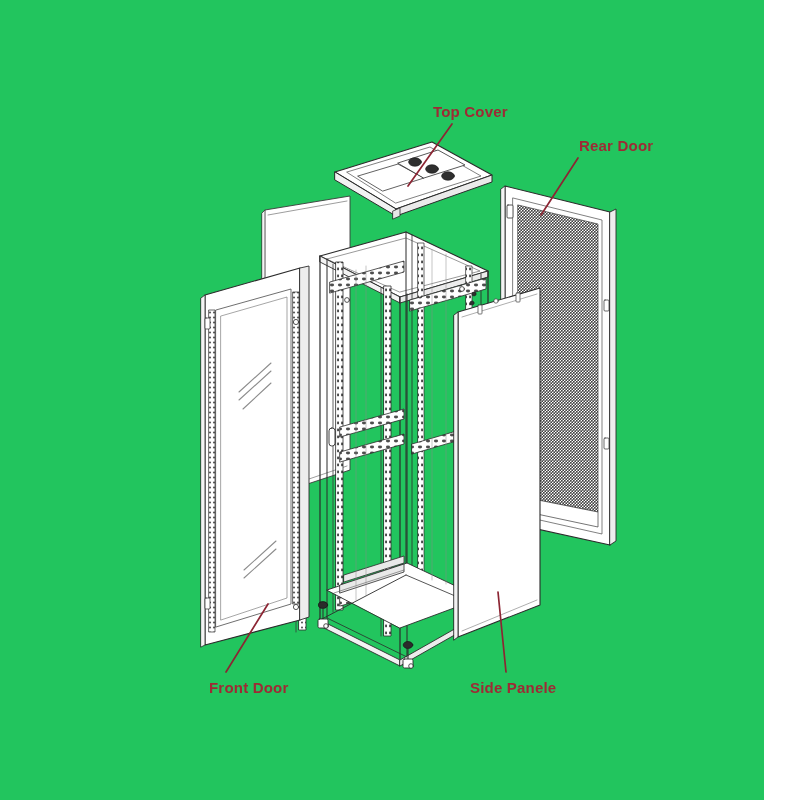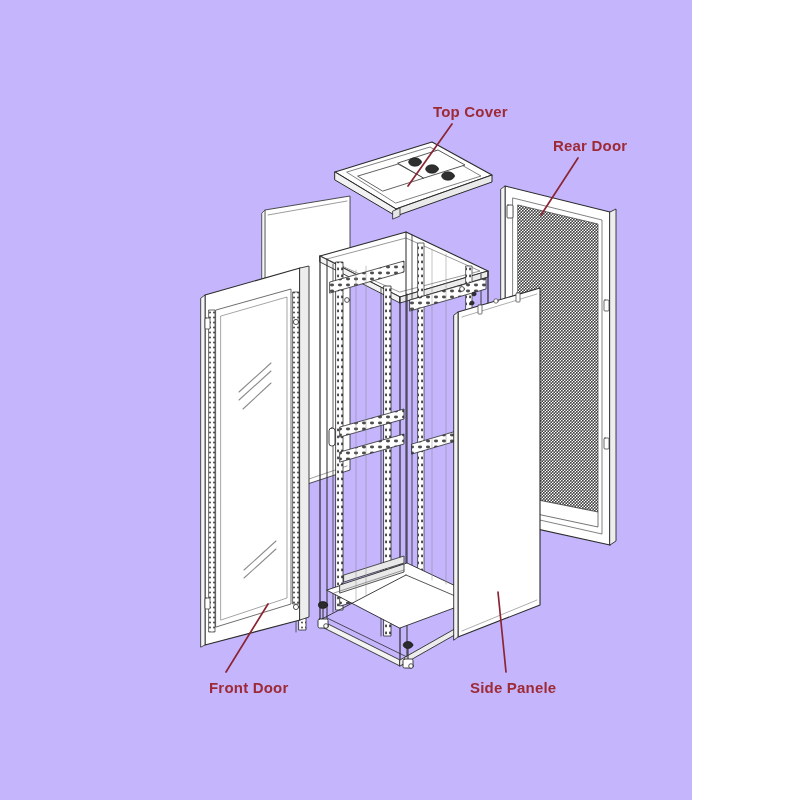--- a/index.html
+++ b/index.html
@@ -10,23 +10,23 @@
   }
   body {
     width: 800px;
     height: 800px;
     font-family: "Liberation Sans", sans-serif;
     overflow: hidden;
     position: relative;
   }
   #diagram-root {
     position: relative;
-    width: 692px;
+    width: 764px;
     height: 800px;
-    background: #c4b5fd;
+    background: #22c55e;
   }
   #diagram-svg {
     position: absolute;
     top: 0;
     left: 0;
     width: 800px;
     height: 800px;
     display: block;
   }
   .callout-label {
@@ -34,21 +34,21 @@
     font-family: "Liberation Sans", sans-serif;
     font-weight: bold;
     font-size: 15px;
     color: #9e2a35;
     white-space: nowrap;
     letter-spacing: 0.2px;
     line-height: 1;
     user-select: none;
   }
   #label-top-cover   { left: 433px; top: 104px; }
-  #label-rear-door   { left: 553px; top: 138px; }
+  #label-rear-door   { left: 579px; top: 138px; }
   #label-front-door  { left: 179px; top: 680px; margin-left: 30px; }
   #label-side-panele { left: 470px; top: 680px; }
 </style>
 </head>
 <body>
 
 <div id="diagram-root">
 
   <svg id="diagram-svg" viewBox="0 0 800 800">
     <defs>

